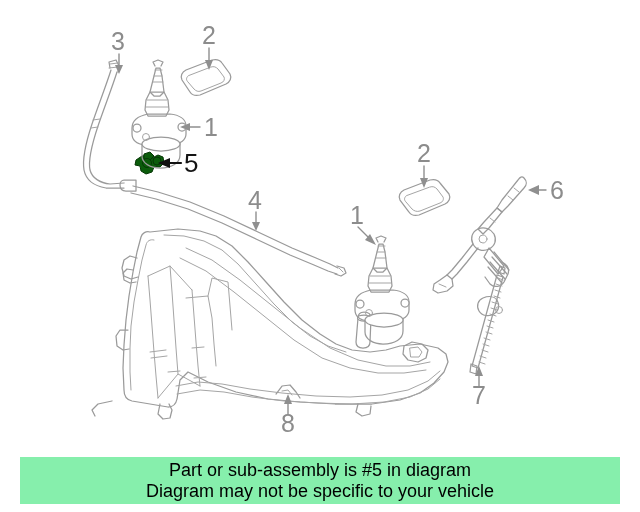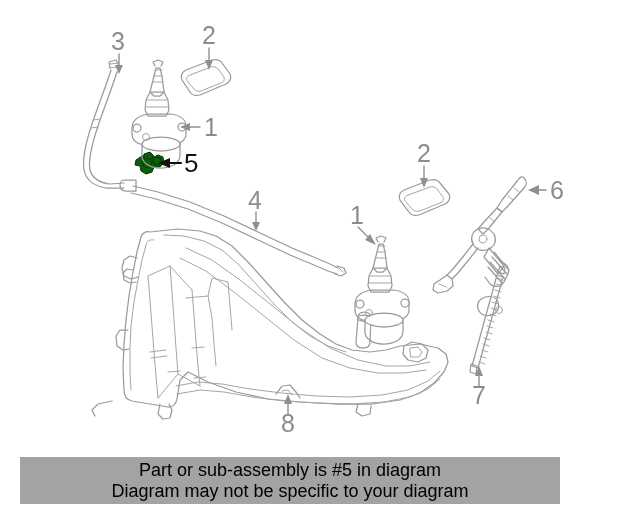--- a/index.html
+++ b/index.html
@@ -76,23 +76,23 @@
   .hl-part {
     fill: #0b5c0b;
     stroke: #063806;
     stroke-width: 1;
     stroke-linejoin: round;
   }
   #banner {
     position: absolute;
     left: 20px;
     top: 457px;
-    width: 540px;
+    width: 600px;
     height: 47px;
-    background: #a3a3a3;
+    background: #86efac;
     box-sizing: border-box;
     display: flex;
     flex-direction: column;
     align-items: center;
     justify-content: center;
   }
   .banner-line {
     color: #000000;
     font-family: "Liberation Sans", sans-serif;
     font-size: 18px;
@@ -346,16 +346,16 @@
     <g>
       <line class="leader" x1="288" y1="403" x2="288" y2="414"></line>
       <polygon class="leader-head" points="288,394 284,404 292,404"></polygon>
       <text class="callout-num" x="281" y="432">8</text>
     </g>
 
   </svg>
 
   <div id="banner">
     <div class="banner-line">Part or sub-assembly is #5 in diagram</div>
-    <div class="banner-line">Diagram may not be specific to your diagram</div>
+    <div class="banner-line">Diagram may not be specific to your vehicle</div>
   </div>
 
 </div>
 
 </body></html>

